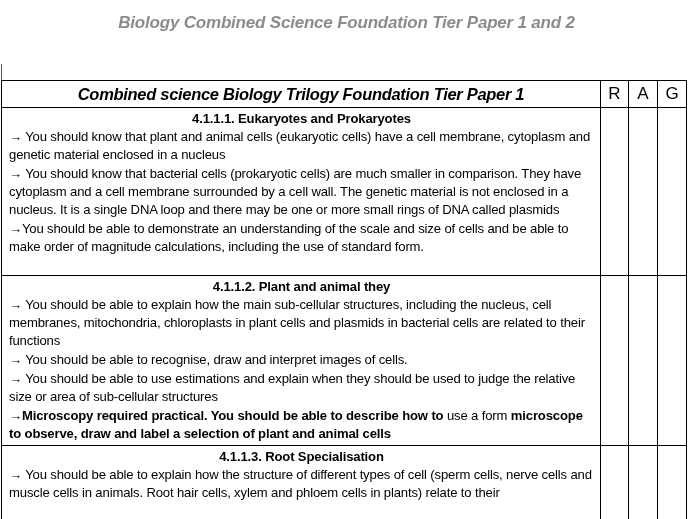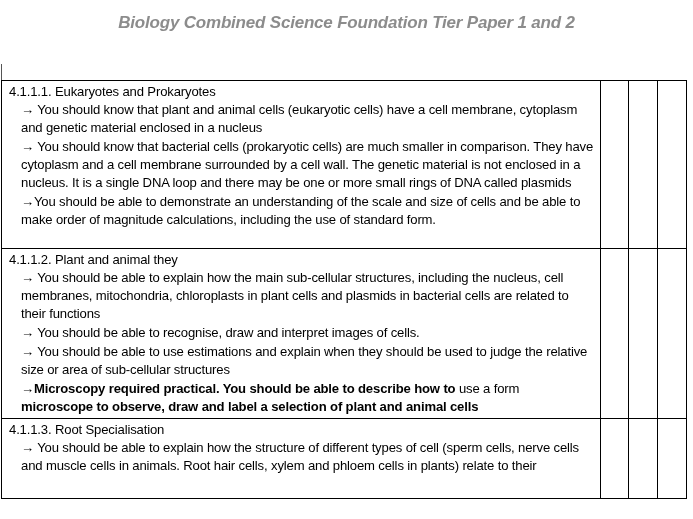--- a/index.html
+++ b/index.html
@@ -35,40 +35,46 @@
       text-align: center; vertical-align: middle !important; font-size: 17px; font-weight: normal;
     }
     .section-row td {
       background: #d9d9d9; height: 19px; font-weight: bold; font-size: 13.5px;
       padding-left: 7px; line-height: 19px; letter-spacing: -0.2px;
     }
     .topic-cell {
       padding: 1px 6px 0 7px !important; font-size: 13.1px; line-height: 18px;
       letter-spacing: -0.15px;
     }
-    .topic-title { font-weight: normal; display: block; line-height: 19px; }
-    .point { display: block; margin-bottom: 1px; margin-left: 12px; }
+    .topic-title { font-weight: bold; display: block; line-height: 19px; text-align: center; }
+    .point { display: block; margin-bottom: 1px; }
     .point.bold { font-weight: bold; }
     .point .nb { font-weight: normal; }
     .arrow { display: inline-block; }
   </style>
 </head>
 <body>
 
 <div class="page-title">Biology Combined Science Foundation Tier Paper 1 and 2</div>
 <div class="margin-mark"></div>
 
 <table class="spec">
   <colgroup>
     <col class="c-main">
       <col class="c-r">
       <col class="c-a">
       <col class="c-g">
   </colgroup>
   <tbody>
+      <tr>
+    <th class="hdr-title">Combined science Biology Trilogy Foundation Tier Paper 1</th>
+    <th class="hdr-rag">R</th>
+    <th class="hdr-rag">A</th>
+    <th class="hdr-rag">G</th>
+  </tr>
 
   <tr style="height:168px;">
     <td class="topic-cell">
       <span class="topic-title">4.1.1.1.  Eukaryotes and Prokaryotes</span>
       <span class="point"><span class="arrow">→</span><span> You should know that plant and animal cells (eukaryotic cells) have a cell membrane, cytoplasm and genetic material enclosed in a nucleus</span></span>
       <span class="point"><span class="arrow">→</span><span> You should know that bacterial cells (prokaryotic cells) are much smaller in comparison. They have cytoplasm and a cell membrane surrounded by a cell wall. The genetic material is not enclosed in a nucleus. It is a single DNA loop and there may be one or more small rings of DNA called plasmids</span></span>
       <span class="point"><span class="arrow">→</span><span>You should be able to demonstrate an understanding of the scale and size of cells and be able to make order of magnitude calculations, including the use of standard form.</span></span>
     </td>
     <td></td>
     <td></td>

